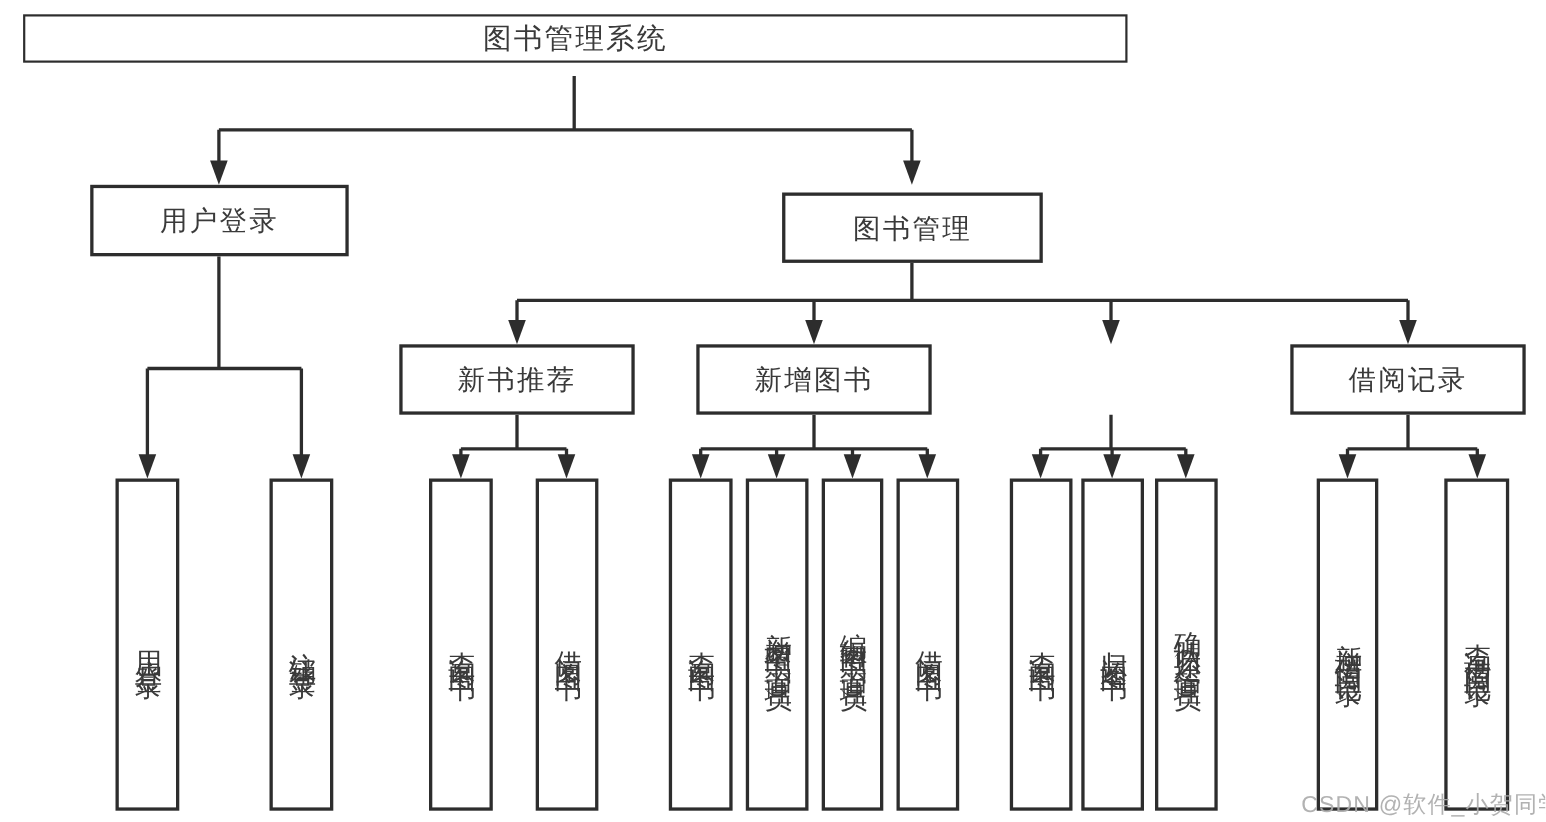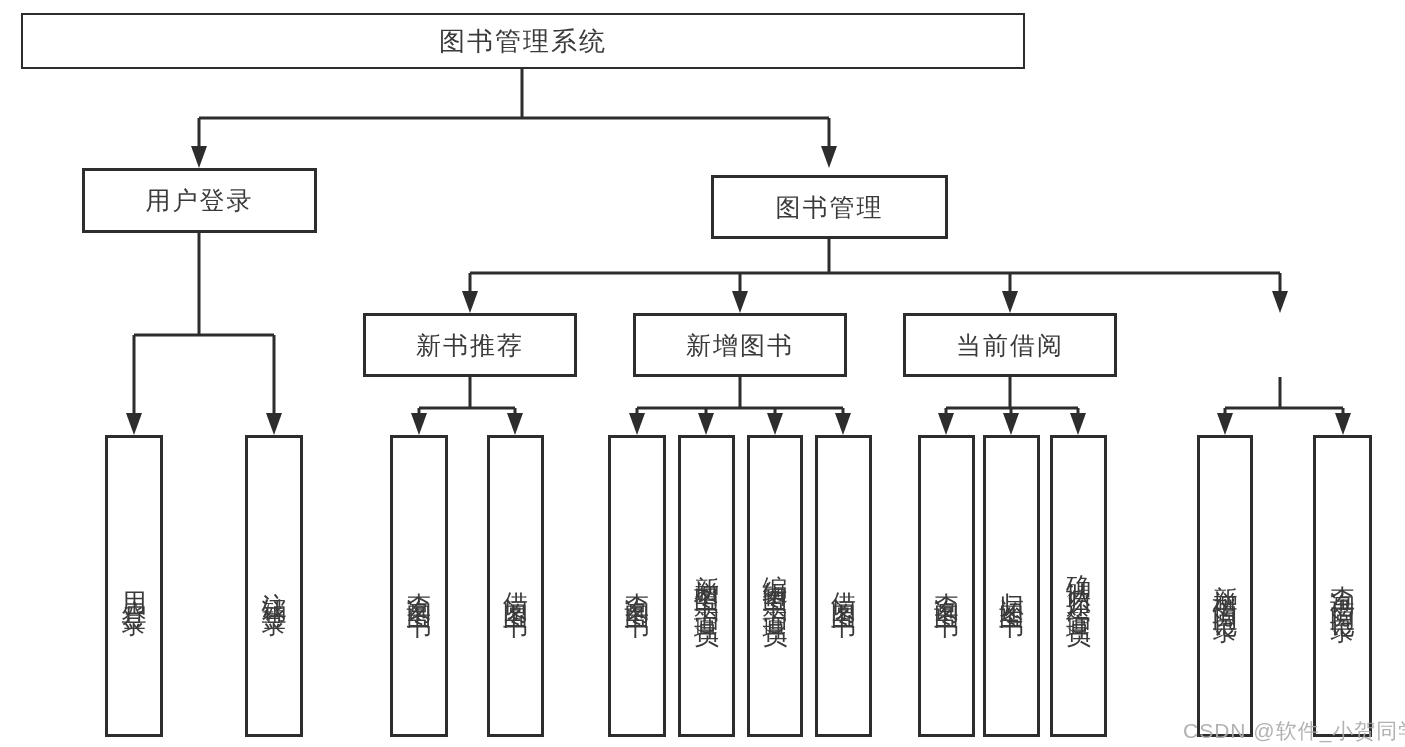--- a/index.html
+++ b/index.html
@@ -93,28 +93,28 @@
       <polygon points="767,413 783,413 775,435"></polygon>
       <polygon points="835,413 851,413 843,435"></polygon>
       <polygon points="938,413 954,413 946,435"></polygon>
       <polygon points="1003,413 1019,413 1011,435"></polygon>
       <polygon points="1070,413 1086,413 1078,435"></polygon>
       <polygon points="1217,413 1233,413 1225,435"></polygon>
       <polygon points="1335,413 1351,413 1343,435"></polygon>
     </g>
   </svg>
 
-  <div class="box root" style="left:21px; top:13px; width:1004px; height:56px;">图书管理系统</div>
+  <div class="box root" style="left:21px; top:13px; width:1004px; height:44px;">图书管理系统</div>
 
   <div class="box" style="left:82px; top:168px; width:235px; height:65px;">用户登录</div>
   <div class="box" style="left:711px; top:175px; width:237px; height:64px;">图书管理</div>
 
   <div class="box" style="left:363px; top:313px; width:214px; height:64px;">新书推荐</div>
   <div class="box" style="left:633px; top:313px; width:214px; height:64px;">新增图书</div>
-  <div class="box" style="left:903px; top:313px; width:214px; height:64px;">当前借阅</div>
+  <div class="box" style="left:1173px; top:313px; width:214px; height:64px;">借阅记录</div>
 
   <div class="box leaf" style="left:105px; top:435px; width:58px; height:302px;">用户登录</div>
   <div class="box leaf" style="left:245px; top:435px; width:58px; height:302px;">注销登录</div>
 
   <div class="box leaf" style="left:390px; top:435px; width:58px; height:302px;">查询图书</div>
   <div class="box leaf" style="left:487px; top:435px; width:57px; height:302px;">借阅图书</div>
 
   <div class="box leaf" style="left:608px; top:435px; width:58px; height:302px;">查询图书</div>
   <div class="box leaf" style="left:678px; top:435px; width:57px; height:302px;">新增图书（管理员）</div>
   <div class="box leaf" style="left:747px; top:435px; width:56px; height:302px;">编辑图书（管理员）</div>

